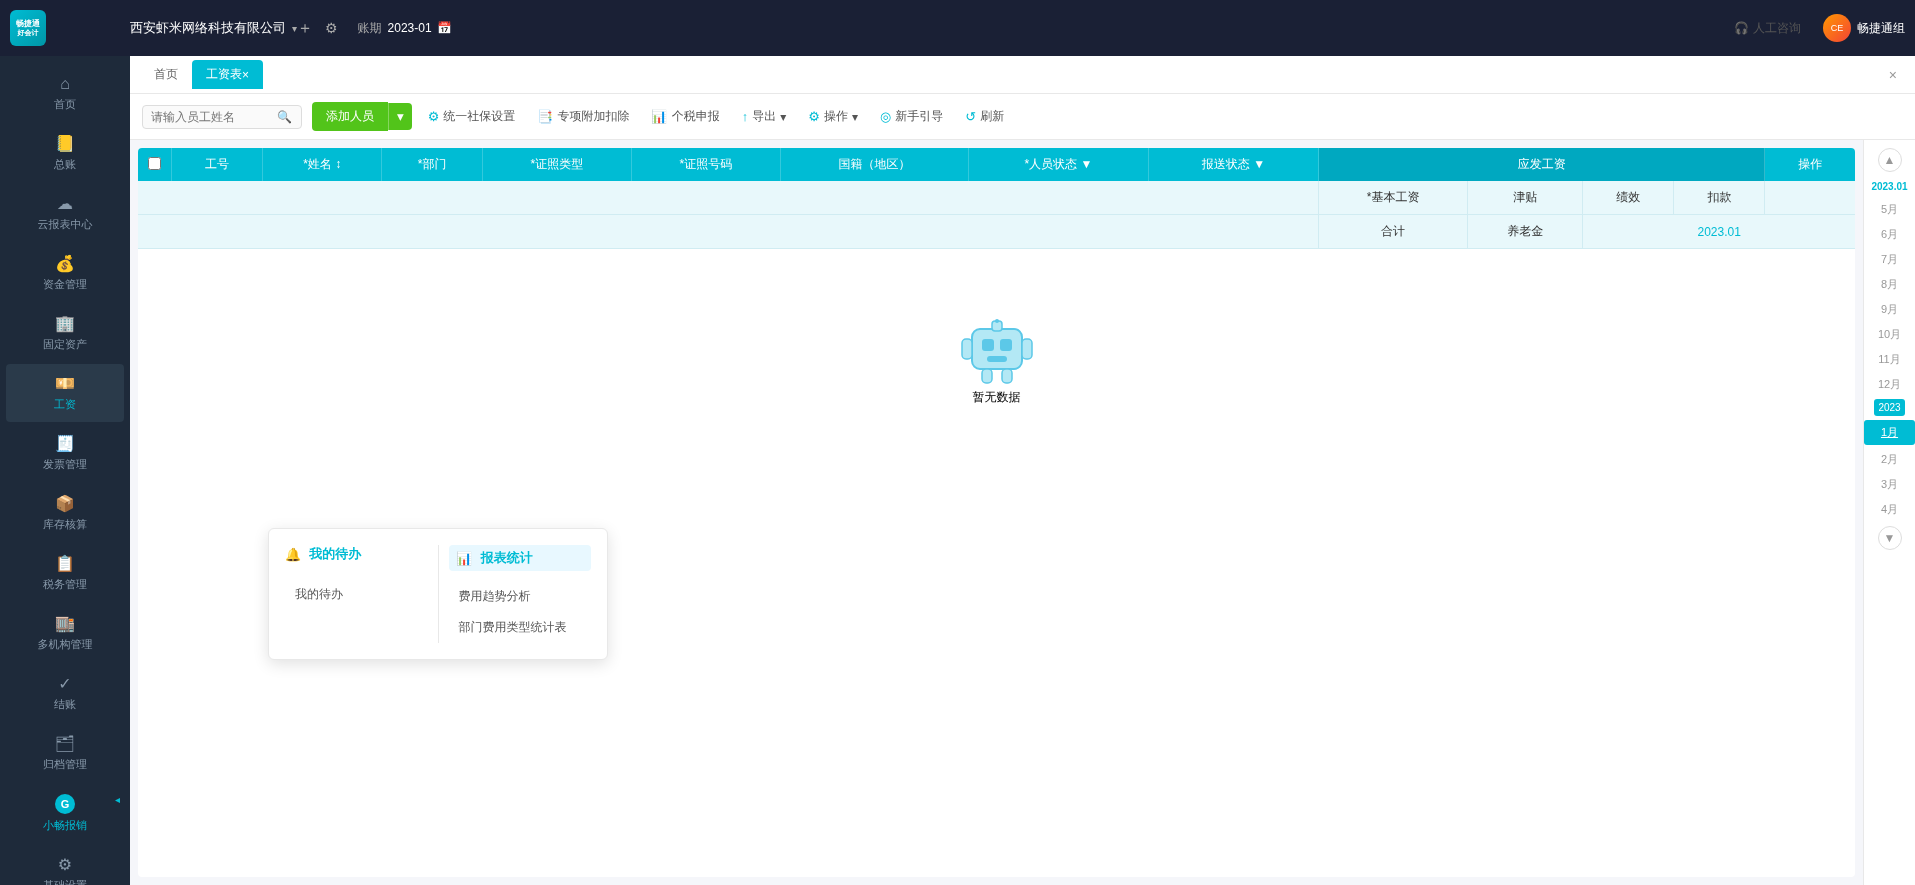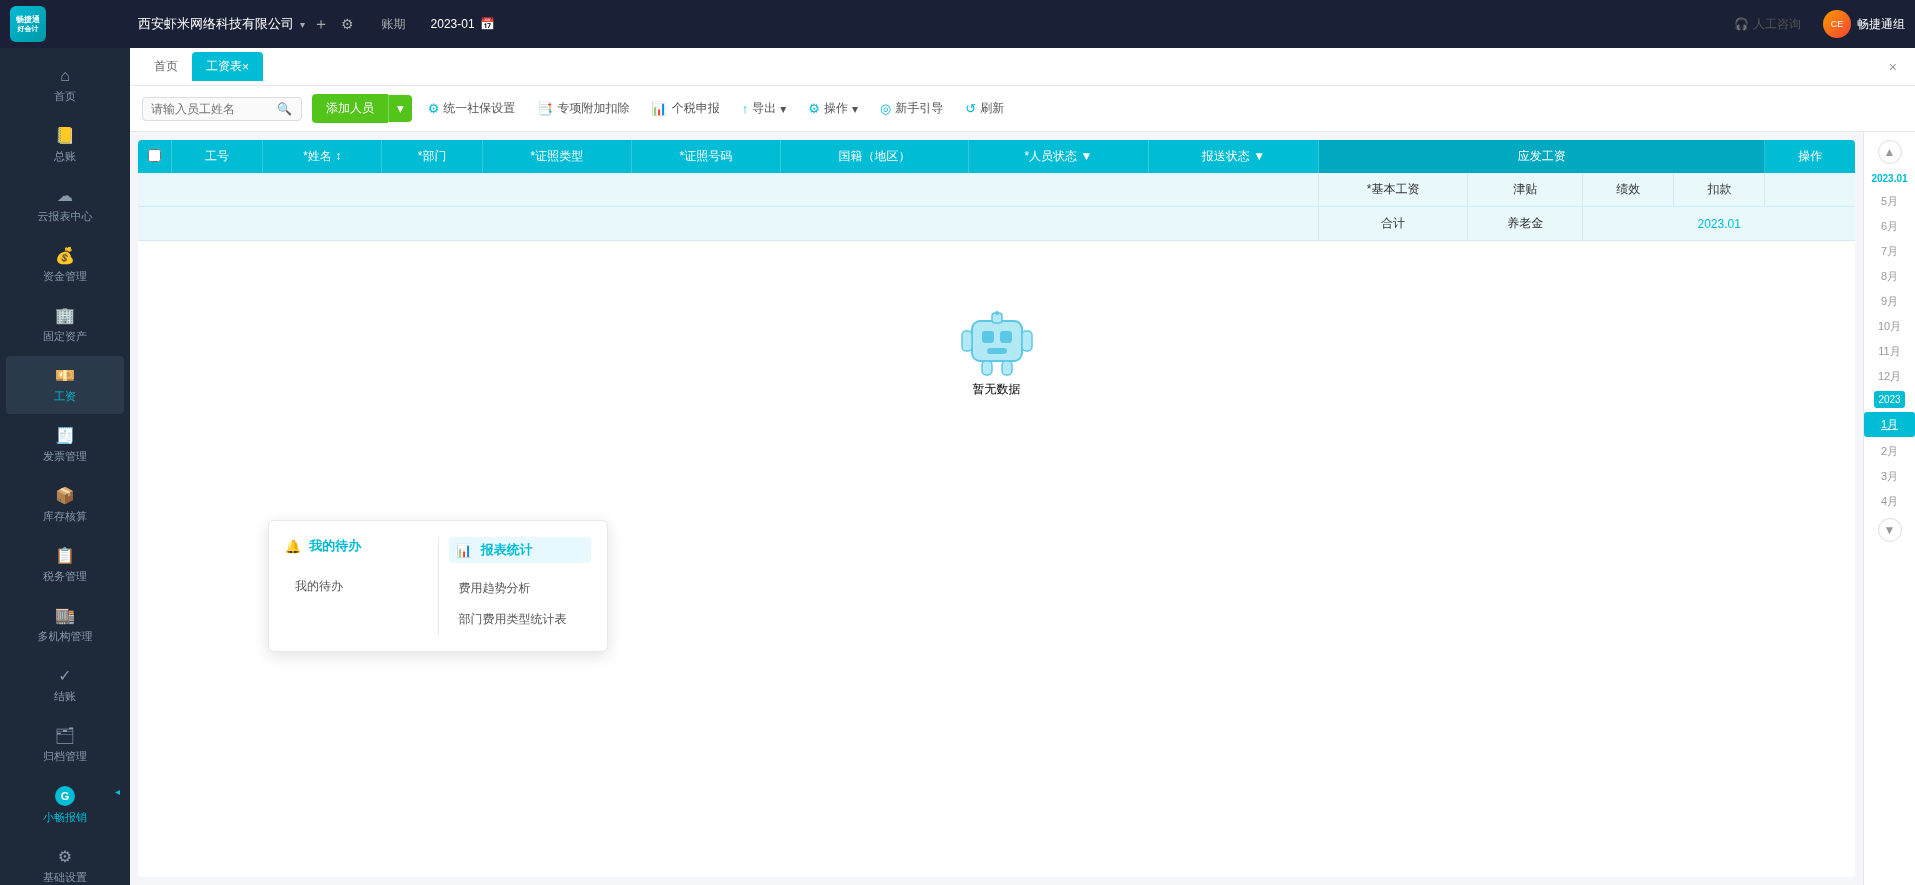--- a/index.html
+++ b/index.html
@@ -1,19 +1,19 @@
 <!DOCTYPE html>
 <html><head>
   <meta charset="utf-8">
   <style>
     * { margin: 0; padding: 0; box-sizing: border-box; }
     body { font-family: 'Microsoft YaHei', Arial, sans-serif; font-size: 12px; background: #f0f2f5; width: 1915px; height: 885px; overflow: hidden; display: flex; flex-direction: column; }
 
     
-    .top-bar { height: 48px; background: #1a2035; display: flex; align-items: center; padding: 0 10px; gap: 8px; flex-shrink: 0; }
+    .top-bar { height: 56px; background: #1a2035; display: flex; align-items: center; padding: 0 10px; flex-shrink: 0; }
     .logo-area { width: 110px; display: flex; align-items: center; gap: 6px; }
     .logo-box { background: linear-gradient(135deg, #00bcd4, #0097a7); border-radius: 6px; width: 36px; height: 36px; display: flex; align-items: center; justify-content: center; color: white; font-size: 10px; font-weight: bold; }
     .company-area { display: flex; align-items: center; gap: 6px; color: white; font-size: 13px; margin-left: 10px; }
     .dropdown-arrow { color: #aaa; font-size: 10px; }
     .top-icons { display: flex; align-items: center; gap: 12px; color: #aaa; font-size: 12px; }
     .period-area { display: flex; align-items: center; gap: 6px; color: white; margin-left: 20px; }
     .top-right { margin-left: auto; display: flex; align-items: center; gap: 16px; color: white; font-size: 12px; }
     .user-area { display: flex; align-items: center; gap: 6px; }
     .user-avatar { width: 28px; height: 28px; border-radius: 50%; background: linear-gradient(135deg, #ff9800, #f44336); display: flex; align-items: center; justify-content: center; color: white; font-size: 10px; }
 
@@ -90,21 +90,21 @@
   <div class="company-area">
     <span>西安虾米网络科技有限公司</span>
     <span class="dropdown-arrow">▾</span>
   </div>
   <div class="top-icons">
     <span style="font-size:16px; color:#aaa; cursor:pointer;">＋</span>
     <span style="font-size:14px; color:#aaa; cursor:pointer;">⚙</span>
   </div>
   <div class="period-area">
     <span style="color:#aaa;">账期</span>
-    <span style="color:white; cursor:pointer;margin-left:19px;">2023-01</span>
+    <span style="color:white; cursor:pointer;">2023-01</span>
     <span style="color:#aaa; cursor:pointer;">📅</span>
   </div>
   <div class="top-right">
     <div class="toolbar-action">
       <span style="color:#00bcd4;">🎧</span>
       <span>人工咨询</span>
     </div>
     <div class="user-area">
       <div class="user-avatar">
         <span style="font-size:9px;">CE</span>

